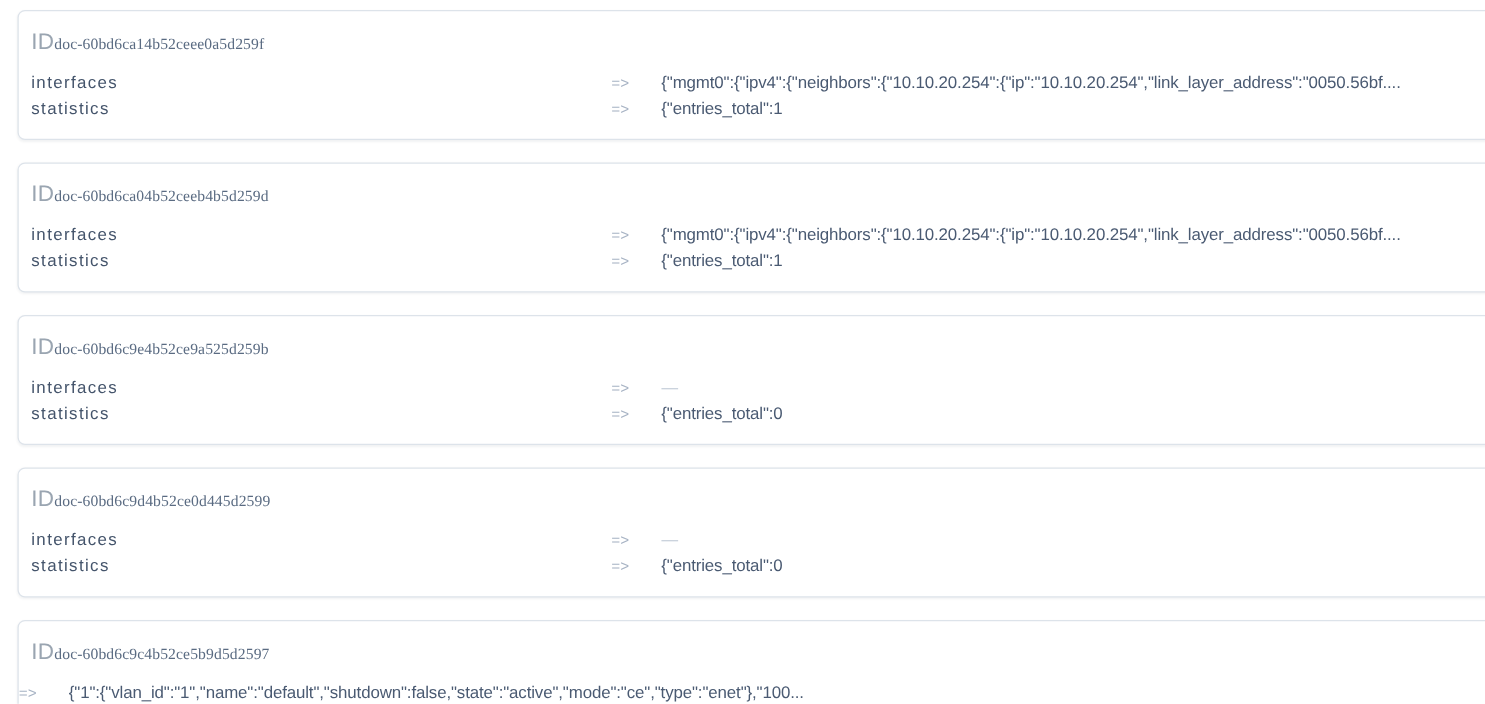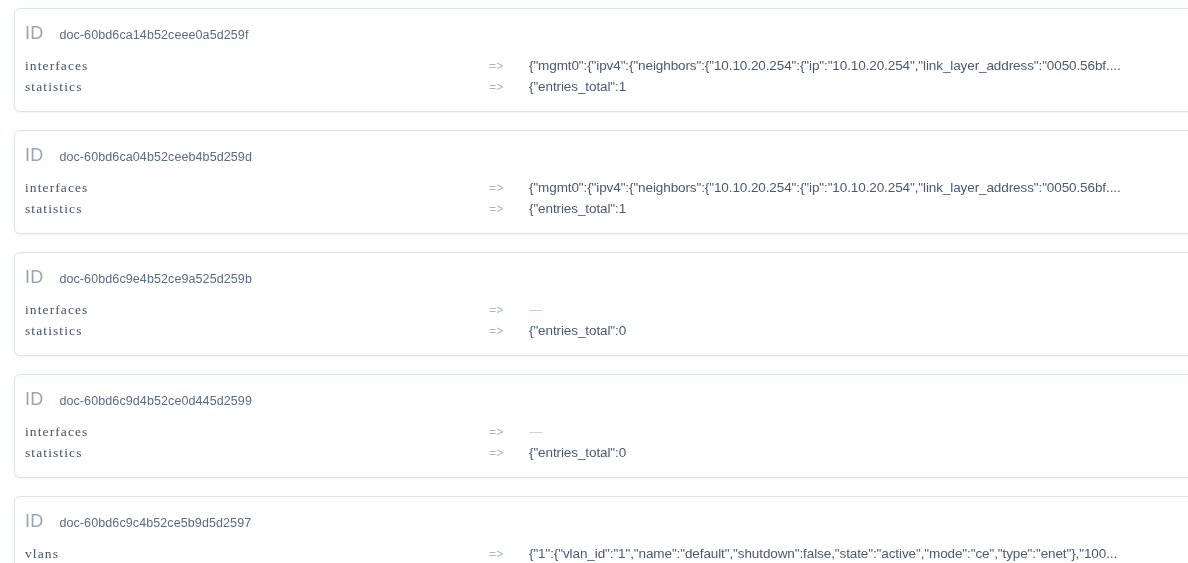--- a/index.html
+++ b/index.html
@@ -46,41 +46,41 @@
   }
 
   .id-label {
     font-family: "Liberation Sans", sans-serif;
     font-size: 18px;
     color: #9aa5b1;
     letter-spacing: 0.2px;
   }
 
   .id-value {
-    font-family: Liberation Sans, sans-serif;
+    font-family: Liberation Serif, serif;
     font-size: 12.5px;
     color: #5a6b82;
     letter-spacing: 0.1px;
-    margin-left: 16px;
+    margin-left: 0;
   }
 
   .field-row {
     display: flex;
     align-items: baseline;
     line-height: 21px;
     height: 21px;
     white-space: nowrap;
     overflow: hidden;
   }
 
   .field-key {
     flex: 0 0 auto;
     width: 474px;
     padding-left: 10px;
-    font-family: Liberation Serif, serif;
+    font-family: Liberation Sans, sans-serif;
     font-size: 13.5px;
     letter-spacing: 1.1px;
     color: #44546b;
   }
 
   .field-arrow {
     flex: 0 0 auto;
     width: 40px;
     font-family: "Liberation Mono", monospace;
     font-size: 12px;
@@ -156,18 +156,17 @@
       </div>
       <div class="field-row">
         <div class="field-key">statistics</div>
         <div class="field-arrow">=&gt;</div>
         <div class="field-value">{"entries_total":0</div>
       </div>
     </div>
     <div class="doc-card single-row">
       <div class="card-id-line"><span class="id-label">ID</span><span class="id-value">doc-60bd6c9c4b52ce5b9d5d2597</span></div>
       <div class="field-row">
-        <div class="field-key">vlans</div>
         <div class="field-arrow">=&gt;</div>
         <div class="field-value">{"1":{"vlan_id":"1","name":"default","shutdown":false,"state":"active","mode":"ce","type":"enet"},"100...</div>
       </div>
     </div>
   </div>
 
 </body></html>

